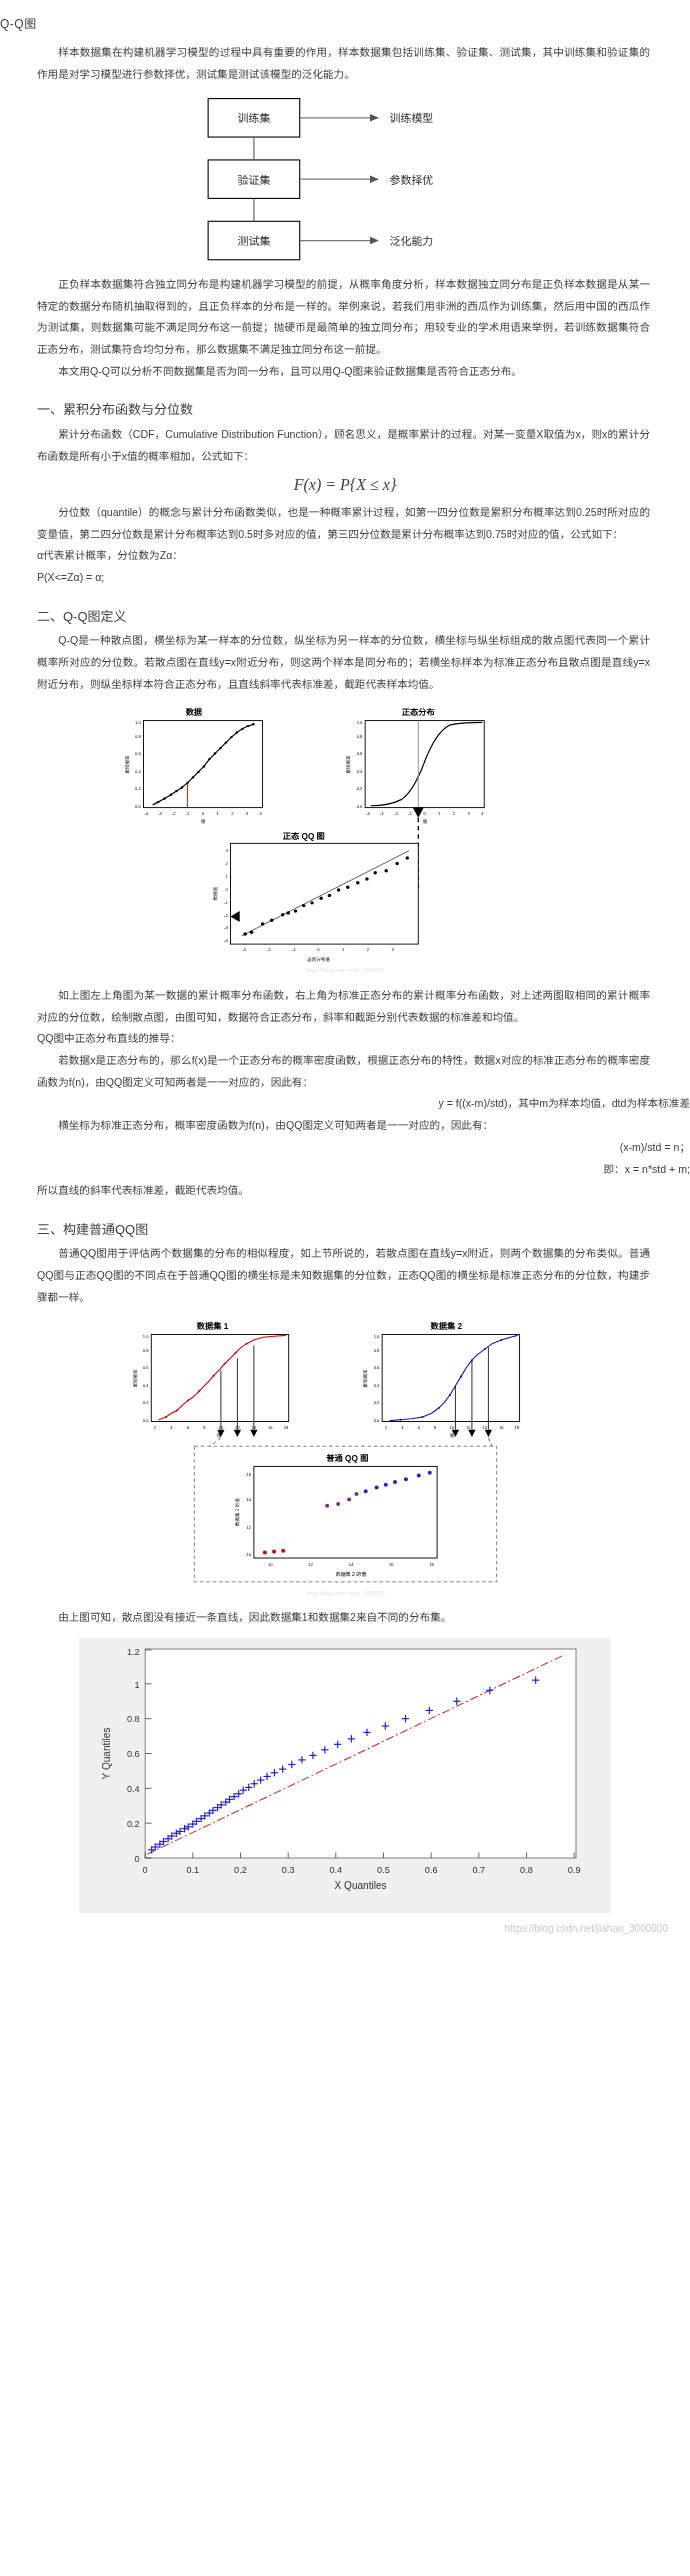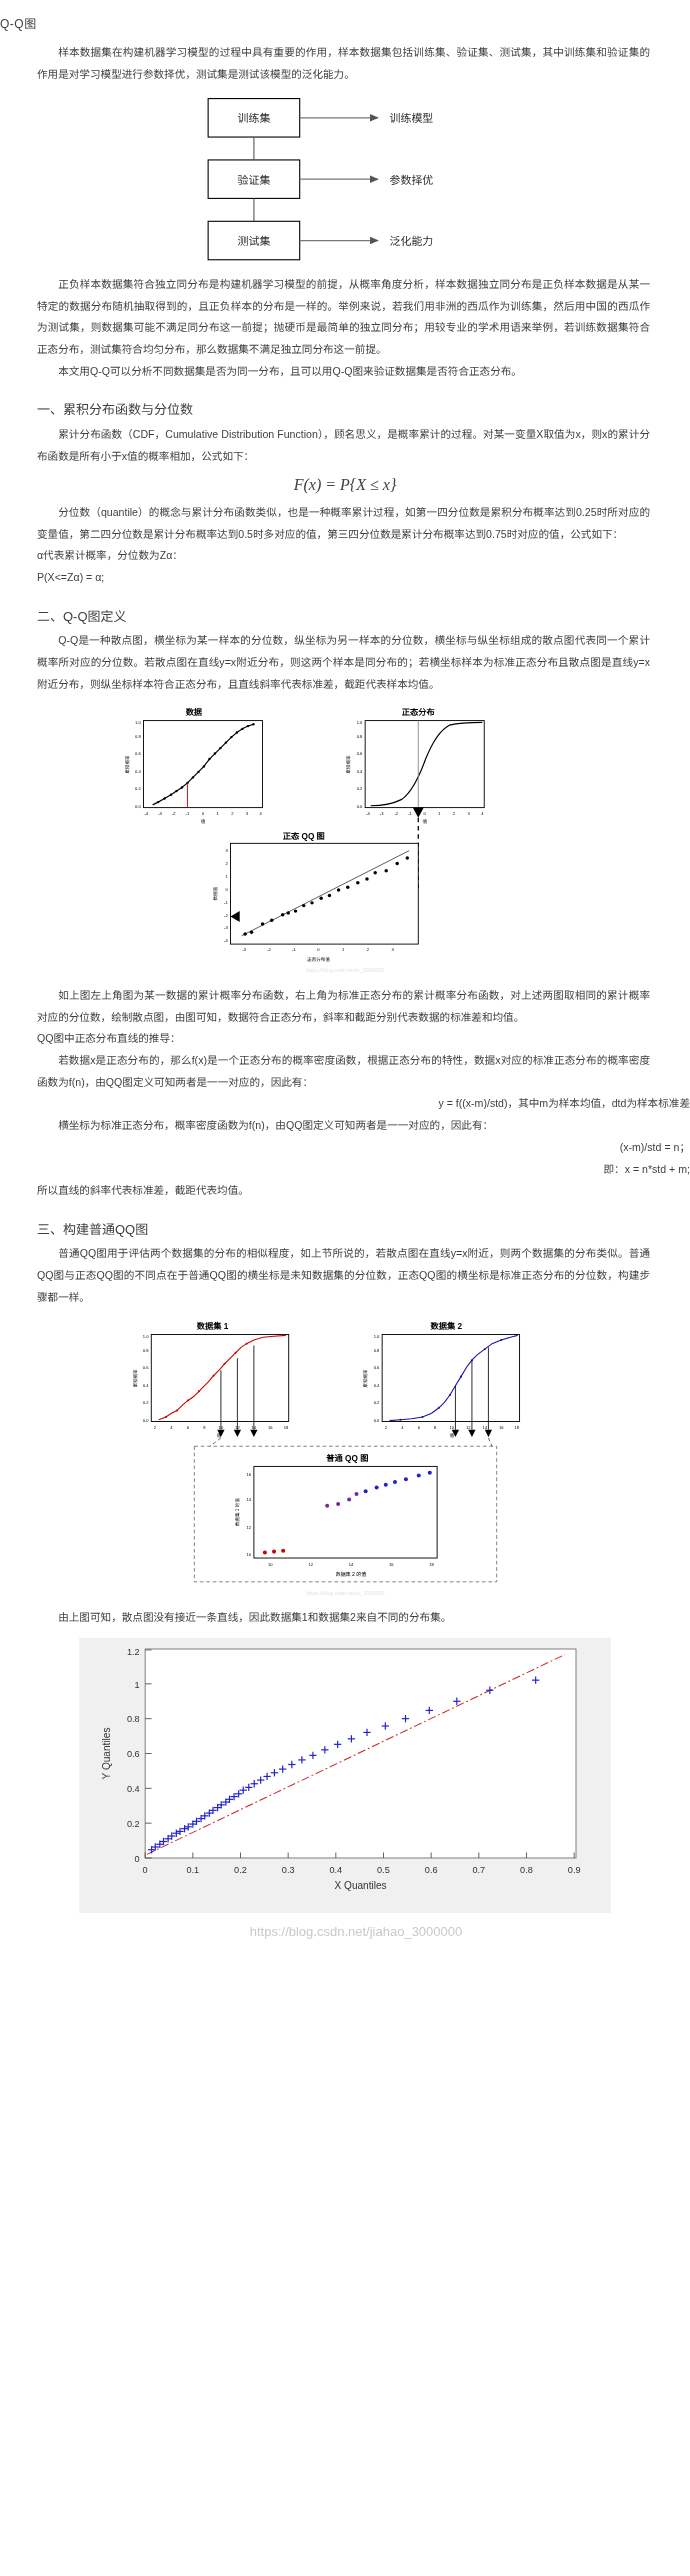--- a/index.html
+++ b/index.html
@@ -47,22 +47,22 @@
   }
   .center-line {
     text-align: right;
     margin: 0;
     font-size: 10.6px;
     color: #3f3f3f;
     line-height: 2.05;
   }
   .fig-wrap { margin: 9.2px 0 5.5px 0; text-align: center; position: relative; }
   .fig-caption-bottom {
-    text-align: center;
-    font-size: 13px;
+    text-align: right;
+    font-size: 10px;
     color: #c9c9c9;
     margin: 1.8px 22px 0 0;
     padding-left: 44px;
   }
   svg { display: block; }
   .svg-center { margin: 0 auto; }
 </style>
 </head>
 <body>
 

